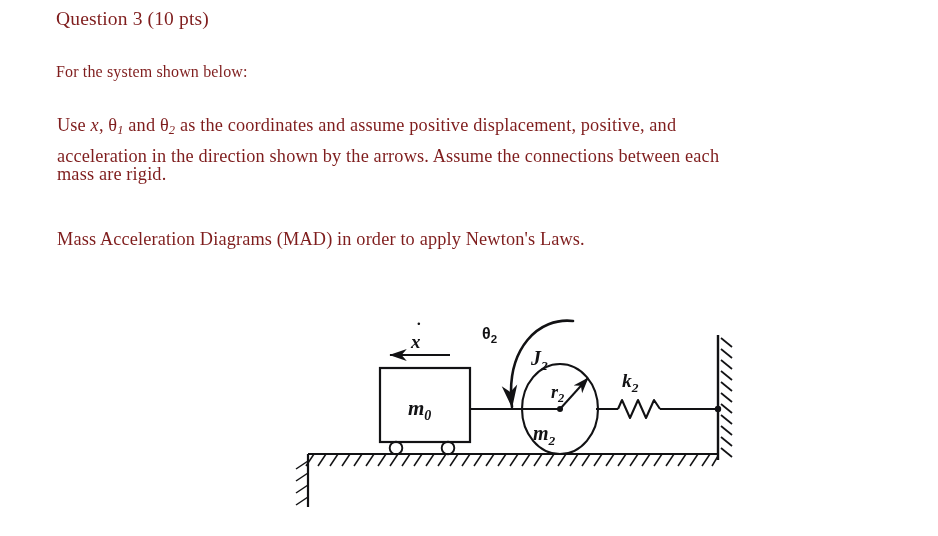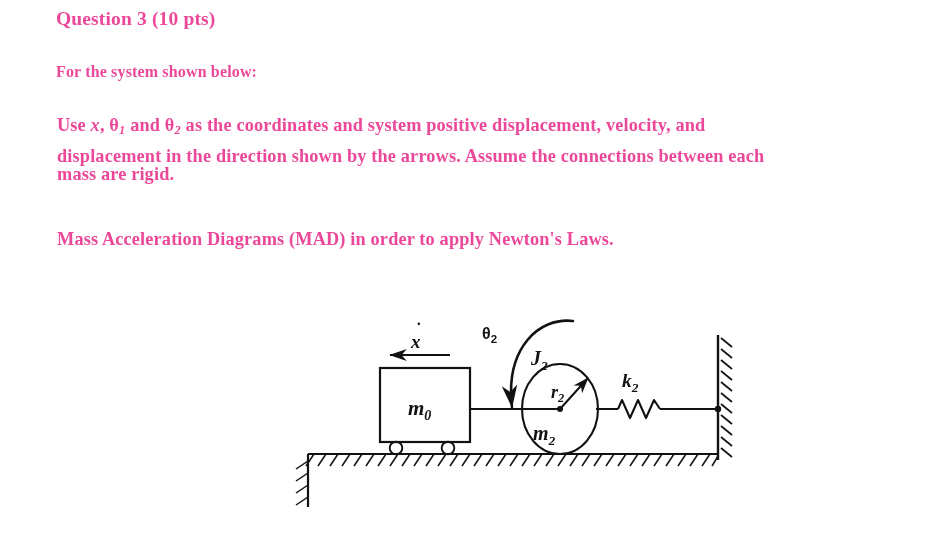--- a/index.html
+++ b/index.html
@@ -12,22 +12,22 @@
     position: relative;
     width: 938px;
     height: 536px;
     background: #ffffff;
     overflow: hidden;
     font-family: "Liberation Serif", "DejaVu Serif", serif;
     color: #000000;
   }
   .txt {
     position: absolute;
-    font-weight: bold;
-    color: #ec4899;
+    font-weight: normal;
+    color: #7f1d1d;
     white-space: pre;
     letter-spacing: 0.15px;
   }
   #q-title {
     left: 56px;
     top: 8px;
     font-size: 19.5px;
   }
   #q-intro {
     left: 56px;
@@ -78,23 +78,23 @@
 </style>
 </head>
 <body>
 
 <div id="page">
 
   <div class="txt" id="q-title">Question 3 (10 pts)</div>
 
   <div class="txt" id="q-intro">For the system shown below:</div>
 
-  <div class="txt body-line" id="line-1"><span>Use </span><span class="ital">x</span><span>, </span><span>θ</span><sub>1</sub><span> and </span><span>θ</span><sub>2</sub><span> as the coordinates and system positive displacement, velocity, and</span></div>
-
-  <div class="txt body-line" id="line-2">displacement in the direction shown by the arrows. Assume the connections between each</div>
+  <div class="txt body-line" id="line-1"><span>Use </span><span class="ital">x</span><span>, </span><span>θ</span><sub>1</sub><span> and </span><span>θ</span><sub>2</sub><span> as the coordinates and assume positive displacement, positive, and</span></div>
+
+  <div class="txt body-line" id="line-2">acceleration in the direction shown by the arrows. Assume the connections between each</div>
 
   <div class="txt body-line" id="line-3">mass are rigid.</div>
 
 
   <div class="txt body-line" id="line-5">Mass Acceleration Diagrams (MAD) in order to apply Newton's Laws.</div>
 
   <div id="diagram">
     <svg width="938" height="281" viewBox="0 0 938 281" xmlns="http://www.w3.org/2000/svg">
       <defs>
         <marker id="arrowsm" markerWidth="9" markerHeight="9" refX="7.6" refY="3.1" orient="auto" markerUnits="strokeWidth">

